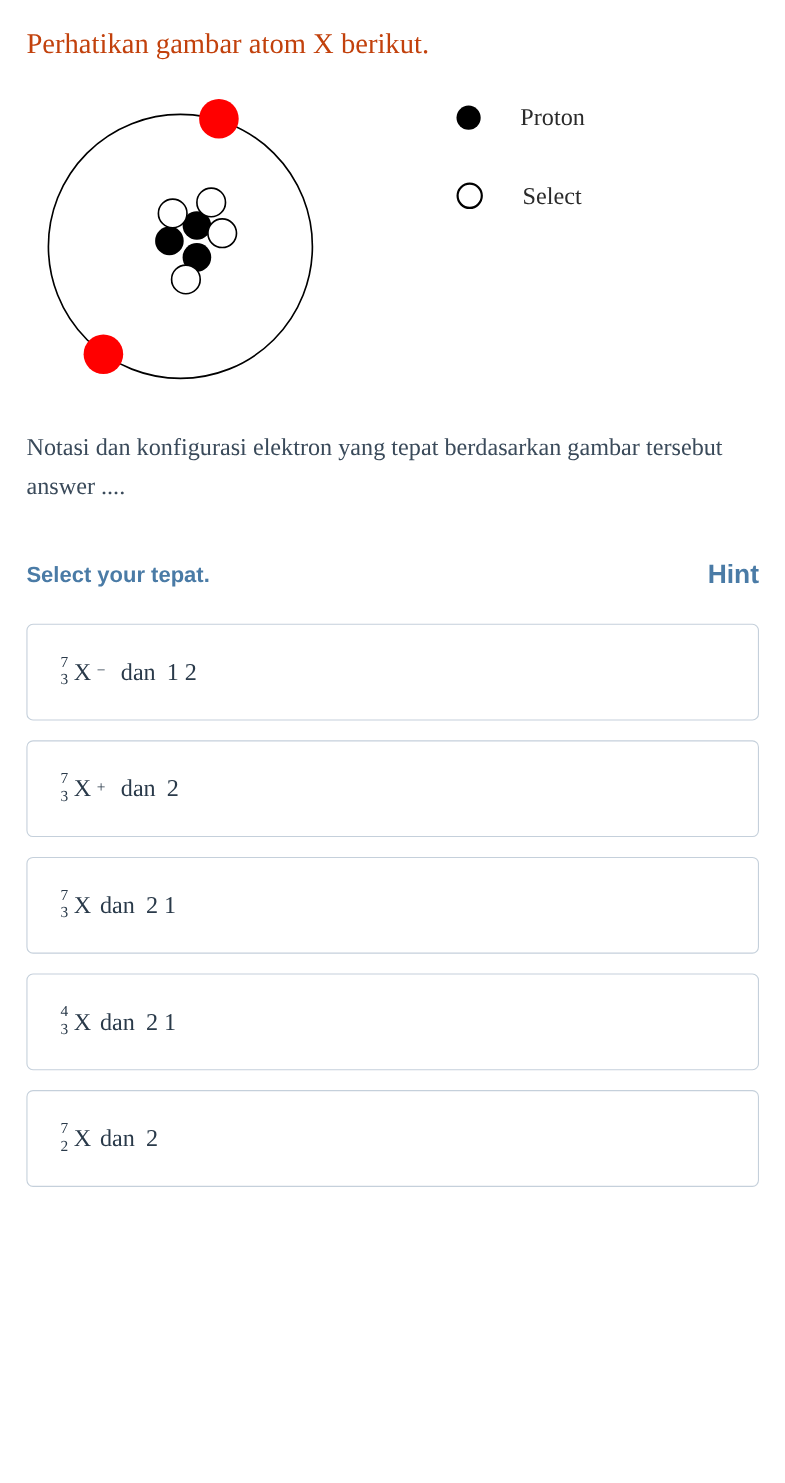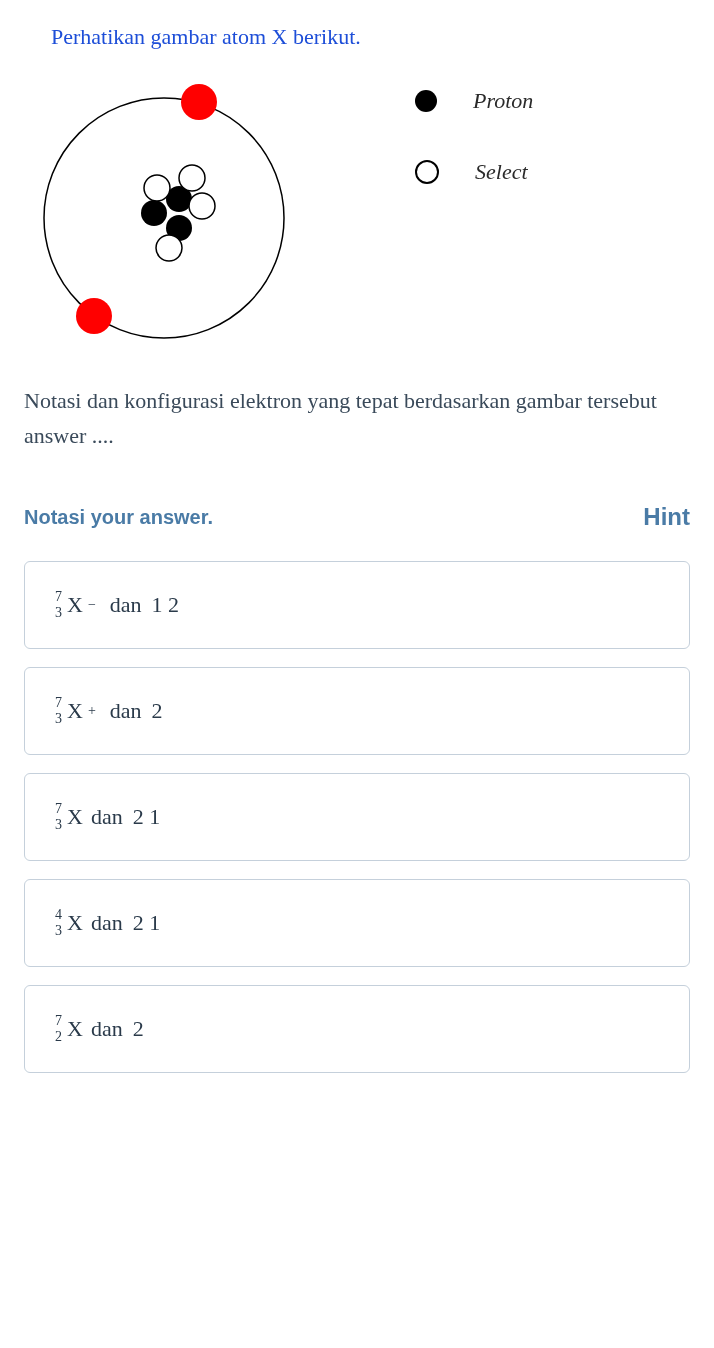--- a/index.html
+++ b/index.html
@@ -8,41 +8,39 @@
       padding: 0;
     }
     body {
       font-family: Georgia, 'Times New Roman', serif;
       background: #ffffff;
       padding: 20px 24px;
       color: #3a4a5a;
       width: 714px;
     }
     .question-text {
-      font-size: 22px;
-      color: #1d4ed8;
+      font-size: 26px;
+      color: #c2410c;
       line-height: 1.5;
       margin-bottom: 20px;
-      margin-left: 27px;
     }
     .diagram-container {
       display: flex;
       align-items: flex-start;
       margin-bottom: 30px;
       gap: 120px;
     }
     .atom-svg {
       flex-shrink: 0;
     }
     .legend {
       display: flex;
       flex-direction: column;
       gap: 45px;
       padding-top: 15px;
-      font-style: italic;
     }
     .legend-item {
       display: flex;
       align-items: center;
       gap: 35px;
       font-size: 22px;
       color: #2a2a2a;
     }
     .question-text-2 {
       font-size: 22px;
@@ -141,21 +139,21 @@
           <circle cx="13" cy="13" r="11" fill="#fff" stroke="#000" stroke-width="2"></circle>
         </svg>
       <span>Select</span>
     </div>
   </div>
 </div>
 
 <div class="question-text-2">Notasi dan konfigurasi elektron yang tepat berdasarkan gambar tersebut answer ....</div>
 
 <div class="answer-header">
-  <span class="select-answer">Notasi your answer.</span>
+  <span class="select-answer">Select your tepat.</span>
   <span class="hint">Hint</span>
 </div>
 
 <div class="answer-option">
   <div class="answer-content">
     <span class="notation">
       <span class="top">7</span>
       <span>3</span>
     </span>
     <span class="symbol-x">X</span>

